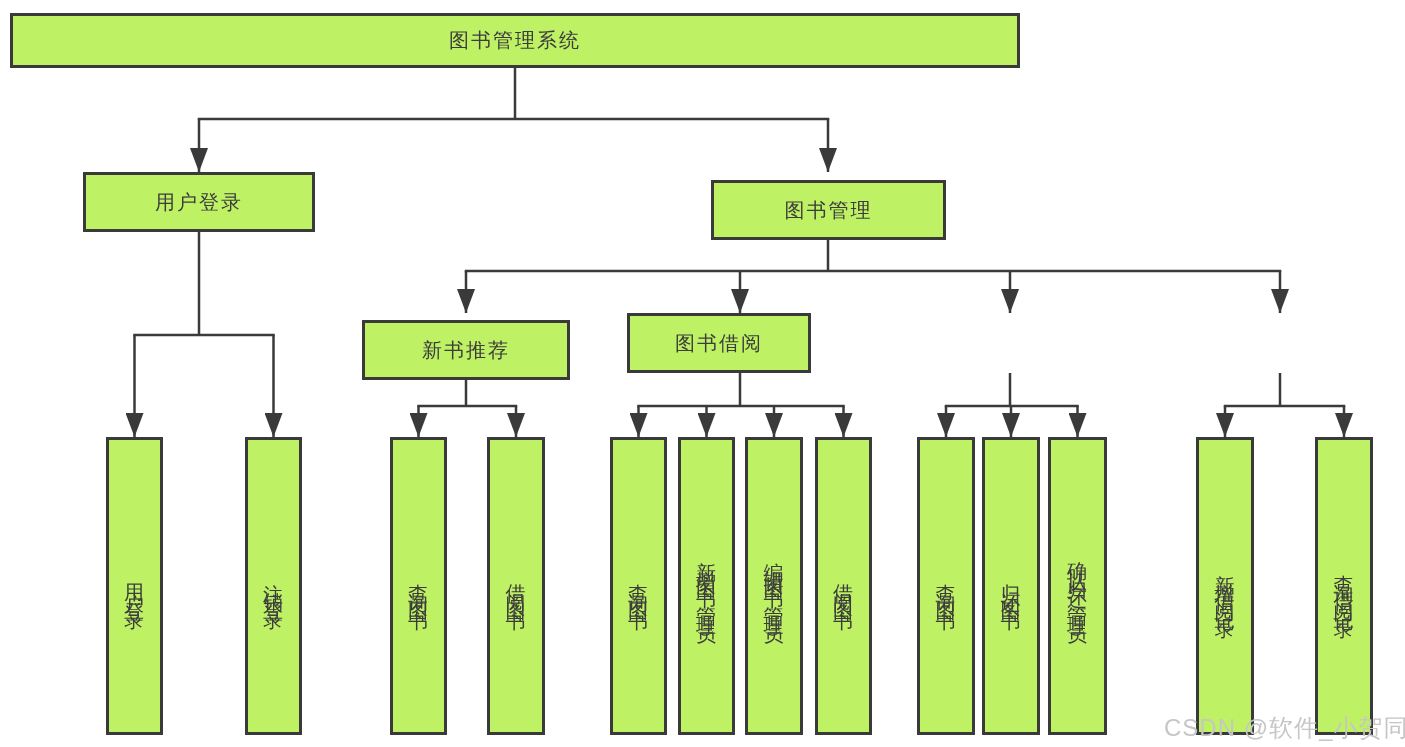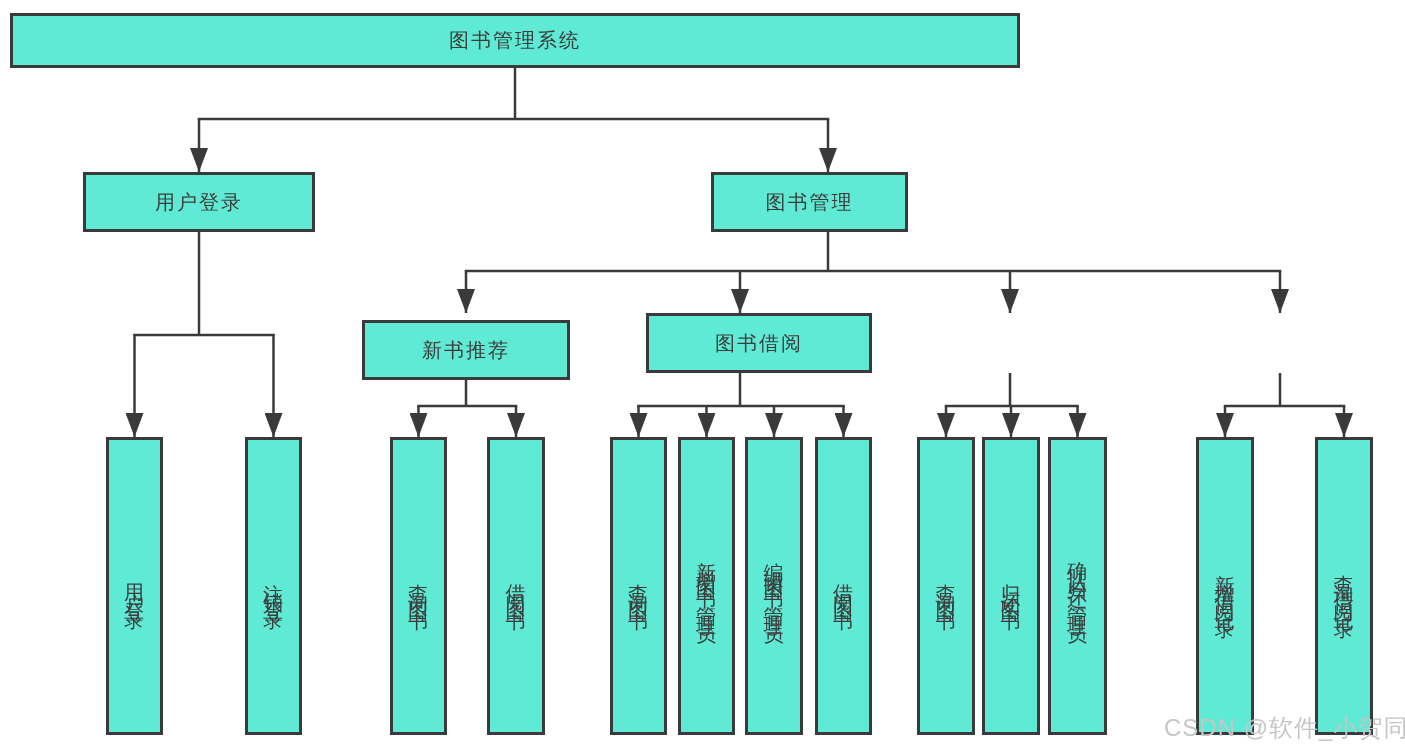--- a/index.html
+++ b/index.html
@@ -2,21 +2,21 @@
 <html><head>
 <meta charset="utf-8">
 <style>
   html,body{margin:0;padding:0;background:#ffffff;}
   .canvas{
     position:relative;width:1405px;height:747px;background:#ffffff;overflow:hidden;
     font-family:"Liberation Sans","DejaVu Sans",sans-serif;
   }
   .edges{position:absolute;left:0;top:0;width:1405px;height:747px;}
   .node{
-    position:absolute;box-sizing:border-box;background:#5eead4;
+    position:absolute;box-sizing:border-box;background:#bef264;
     border:3px solid #3a3a3a;color:#3c3c3c;
     display:flex;align-items:center;justify-content:center;
   }
   .h-node span{
     font-size:20px;letter-spacing:2px;white-space:nowrap;
   }
   .v-node span{
     writing-mode:vertical-rl;text-orientation:mixed;
     font-size:20px;letter-spacing:9px;line-height:1;
   }
@@ -81,28 +81,28 @@
     </g>
   </svg>
 
   <div class="node h-node" style="left:10px;top:13px;width:1010px;height:55px">
     <span>图书管理系统</span>
   </div>
 
   <div class="node h-node" style="left:83px;top:172px;width:232px;height:60px">
     <span>用户登录</span>
   </div>
-  <div class="node h-node" style="left:711px;top:172px;width:197px;height:60px">
+  <div class="node h-node" style="left:711px;top:180px;width:235px;height:60px">
     <span>图书管理</span>
   </div>
 
   <div class="node h-node" style="left:362px;top:320px;width:208px;height:60px">
     <span>新书推荐</span>
   </div>
-  <div class="node h-node" style="left:646px;top:313px;width:226px;height:60px">
+  <div class="node h-node" style="left:627px;top:313px;width:184px;height:60px">
     <span>图书借阅</span>
   </div>
 
   <div class="node v-node" style="left:106px;top:437px;width:57px;height:298px">
     <span>用户登录</span>
   </div>
   <div class="node v-node" style="left:245px;top:437px;width:57px;height:298px">
     <span>注销登录</span>
   </div>
 

